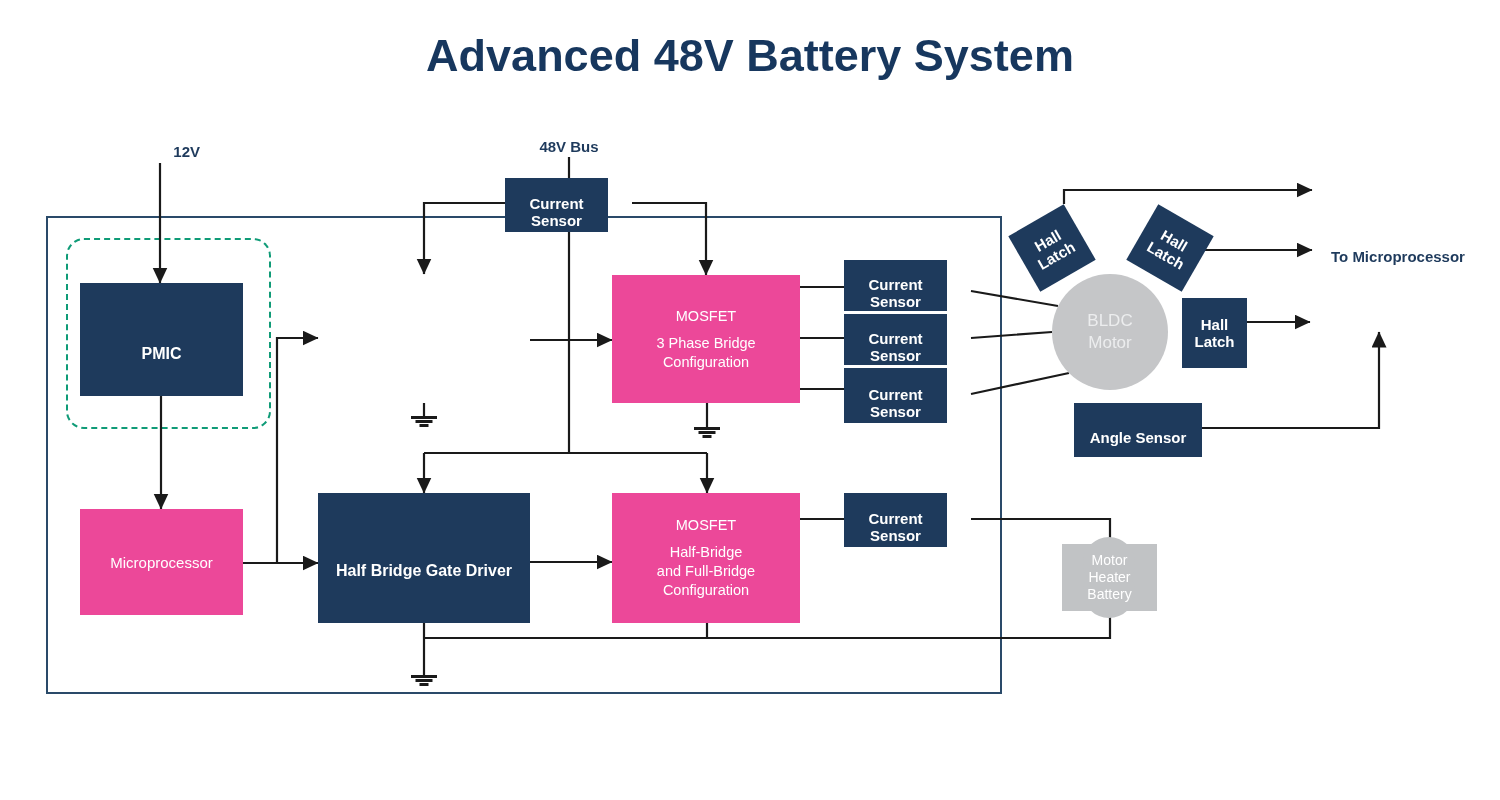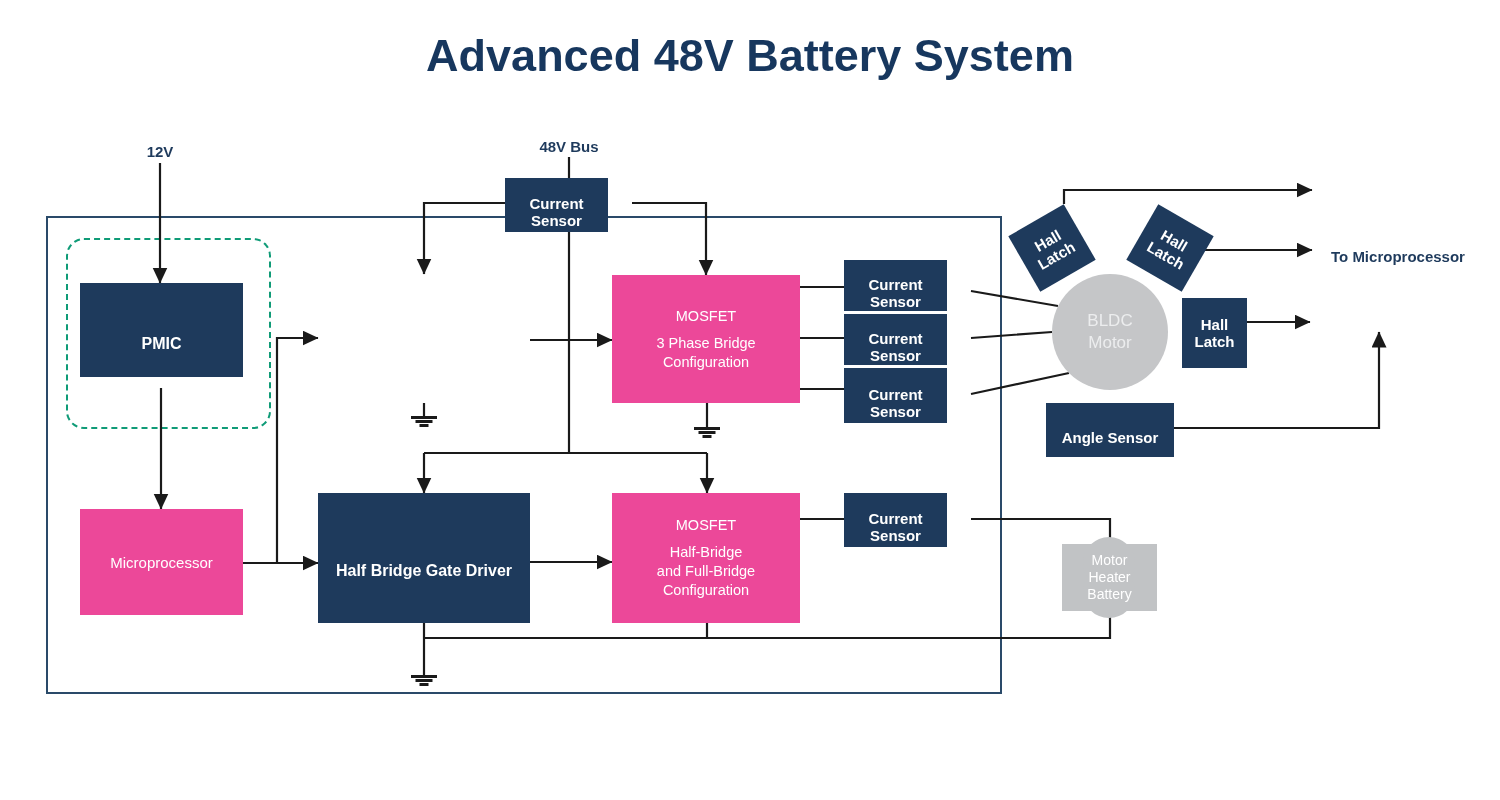--- a/index.html
+++ b/index.html
@@ -19,55 +19,55 @@
   .dashed-outline{
     position:absolute;left:66px;top:238px;width:201px;height:187px;
     border:2px dashed #0F9B77;border-radius:18px;z-index:0;
   }
   .box{
     position:absolute;z-index:2;display:flex;flex-direction:column;
     align-items:center;justify-content:center;text-align:center;color:#ffffff;
   }
   .navy{background:#1E3A5C;}
   .gray{background:#ec4899;}
-  .pmic{left:80px;top:283px;width:163px;height:94px;font-size:16px;font-weight:bold;padding-top:28px;box-sizing:border-box;}
+  .pmic{left:80px;top:283px;width:163px;height:113px;font-size:16px;font-weight:bold;padding-top:28px;box-sizing:border-box;}
   .micro{left:80px;top:509px;width:163px;height:106px;font-size:15px;}
   .gd3{left:318px;top:274px;width:212px;height:129px;font-size:16px;font-weight:bold;padding-top:38px;box-sizing:border-box;}
   .gdhb{left:318px;top:493px;width:212px;height:130px;font-size:16px;font-weight:bold;padding-top:26px;box-sizing:border-box;}
   .mos1{left:612px;top:275px;width:188px;height:128px;font-size:14.5px;line-height:19px;}
   .mos2{left:612px;top:493px;width:188px;height:130px;font-size:14.5px;line-height:19px;}
   .mos-gap{margin-bottom:8px;}
   .cs{width:103px;font-size:15px;font-weight:bold;padding-top:14px;box-sizing:border-box;}
   .cs-top{left:505px;top:178px;height:54px;}
   .cs1{left:844px;top:260px;height:51px;}
   .cs2{left:844px;top:314px;height:51px;}
   .cs3{left:844px;top:368px;height:55px;}
   .cs4{left:844px;top:493px;height:54px;}
   .motor{
     left:1052px;top:274px;width:116px;height:116px;border-radius:50%;
     background:#C5C6C8;color:#ECEDEE;font-size:17px;line-height:22px;z-index:2;
   }
   .hall{width:64px;height:64px;font-size:15px;font-weight:bold;line-height:17px;}
   .hall1{left:1020px;top:216px;transform:rotate(-30deg);}
   .hall2{left:1138px;top:216px;transform:rotate(30deg);}
   .hall3{left:1182px;top:298px;width:65px;height:70px;transform:none;}
-  .angle{left:1046px;top:403px;width:128px;height:54px;font-size:15px;font-weight:bold;padding-top:14px;box-sizing:border-box;}
+  .angle{left:1074px;top:403px;width:128px;height:54px;font-size:15px;font-weight:bold;padding-top:14px;box-sizing:border-box;}
   .mha{
     left:1062px;top:544px;width:95px;height:67px;background:#C1C3C5;
     font-size:14px;line-height:17px;z-index:2;
   }
   .mha::before,.mha::after{
     content:"";position:absolute;left:21px;width:52px;height:52px;
     background:#C1C3C5;border-radius:50%;z-index:-1;
   }
   .mha::before{top:-7px;}
   .mha::after{bottom:-7px;}
   .mha span{position:relative;z-index:1;}
   .flow-label{position:absolute;z-index:3;font-size:15px;font-weight:bold;color:#1E3A5C;}
-  .lbl-12v{left:120px;top:143px;width:80px;text-align:center;}
+  .lbl-12v{left:120px;top:143px;width:80px;text-align:right;}
   .lbl-48v{left:519px;top:138px;width:100px;text-align:center;}
   .lbl-tomicro{left:1331px;top:248px;width:160px;text-align:left;}
 </style>
 </head>
 <body>
 
 <div class="canvas">
 
   <div class="title">Advanced 48V Battery System</div>
 

